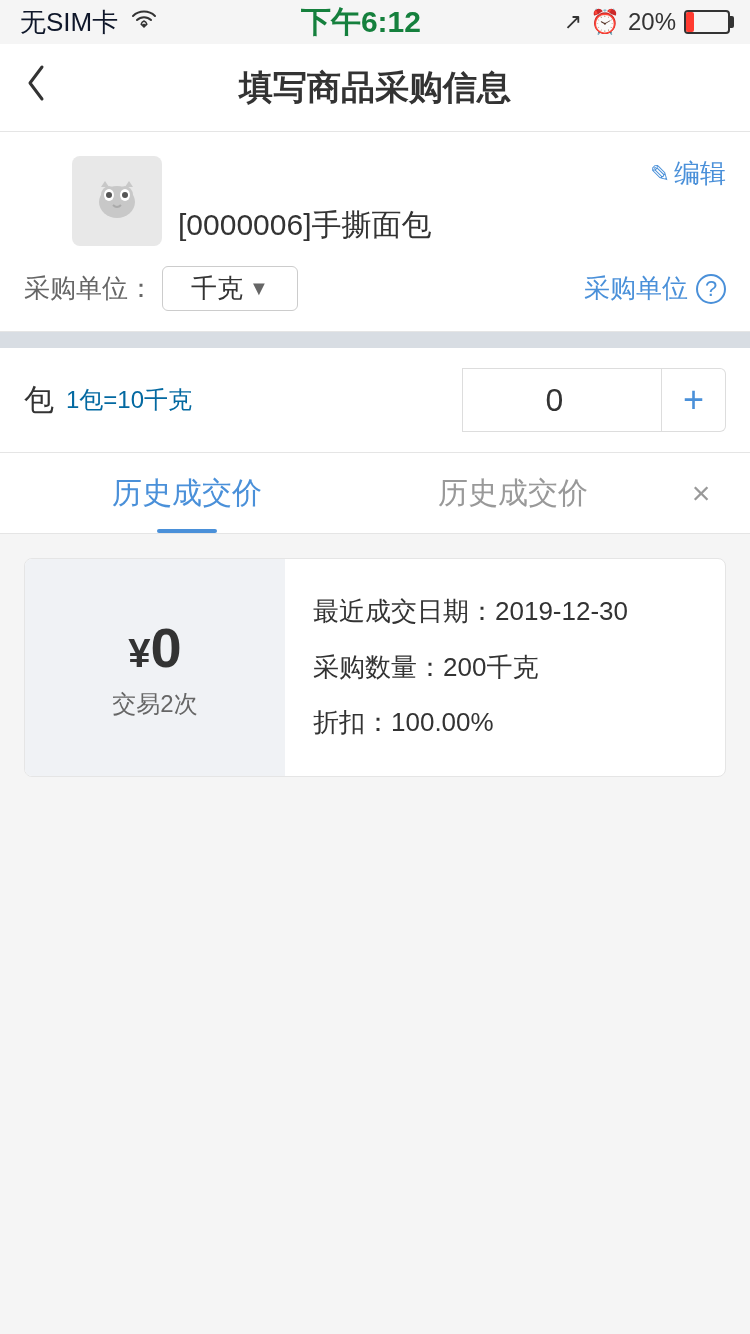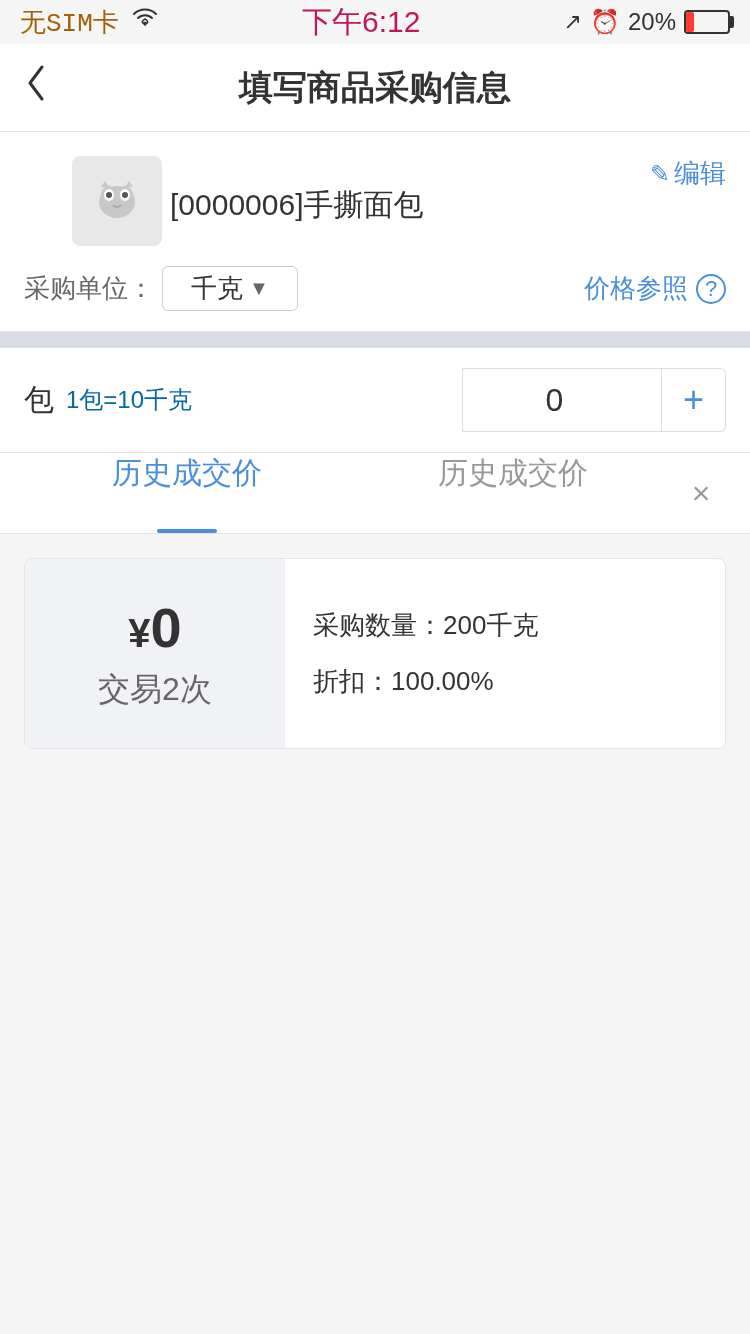--- a/index.html
+++ b/index.html
@@ -21,27 +21,26 @@
       align-items: center;
       justify-content: space-between;
       padding: 0 20px;
       font-size: 28px;
     }
     .status-left {
       display: flex;
       align-items: center;
       gap: 12px;
       font-size: 26px;
-      color: #a16207;
-      font-family: Liberation Mono, monospace;
+      color: #0f172a;
     }
     .status-center {
       font-size: 30px;
-      font-weight: 400;
-      color: #be185d;
+      font-weight: 700;
+      color: #15803d;
     }
     .status-right {
       display: flex;
       align-items: center;
       gap: 8px;
       font-size: 24px;
       color: #333;
     }
     .battery-icon {
       width: 46px;
@@ -100,22 +99,22 @@
       border-bottom: 1px solid #e5e5e5;
     }
     .product-header {
       display: flex;
       align-items: flex-start;
       justify-content: space-between;
       margin-bottom: 20px;
     }
     .product-left {
       display: flex;
-      align-items: center;
-      gap: 8px;
+      align-items: flex-end;
+      gap: 16px;
       padding-left: 48px;
     }
     .product-image {
       width: 90px;
       height: 90px;
       background: #e8e8e8;
       border-radius: 8px;
       display: flex;
       align-items: center;
       justify-content: center;
@@ -267,20 +266,21 @@
       align-items: center;
       padding: 0 24px;
       height: 80px;
       position: relative;
     }
     .tab-item {
       flex: 1;
       display: flex;
       flex-direction: column;
       align-items: center;
+      justify-content: center;
       height: 80px;
       cursor: pointer;
       position: relative;
     }
     .tab-label {
       font-size: 30px;
       color: #999;
     }
     .tab-label.active {
       color: #4a90d9;
@@ -332,21 +332,21 @@
     }
     .history-price {
       font-size: 56px;
       font-weight: 600;
       color: #333;
     }
     .history-price span.yen {
       font-size: 40px;
     }
     .history-count {
-      font-size: 32px;
+      font-size: 24px;
       color: #666;
       margin-top: 8px;
     }
     .history-right {
       flex: 1;
       padding: 32px 28px;
       display: flex;
       flex-direction: column;
       justify-content: center;
       gap: 14px;
@@ -422,21 +422,21 @@
 
   <div class="product-unit-row">
     <div class="unit-left">
       <span class="unit-label">采购单位：</span>
       <div class="unit-selector">
         <span>千克</span>
         <span class="unit-arrow">▼</span>
       </div>
     </div>
     <div class="price-ref">
-      <span>价格参照</span>
+      <span>采购单位</span>
       <div class="price-ref-question">?</div>
     </div>
   </div>
 </div>
 
 <div class="gray-divider"></div>
 
 <div class="quantity-row">
   <div class="quantity-left">
     <span class="qty-unit">包</span>
@@ -468,20 +468,23 @@
 <div class="history-list">
   <div class="history-card">
     <div class="history-left">
       <div class="history-price">
         <span class="yen">¥</span><span>0</span>
       </div>
       <div class="history-count">交易2次</div>
     </div>
     <div class="history-right">
       <div class="history-detail">
+        <span>最近成交日期：</span><span>2019-12-30</span>
+      </div>
+      <div class="history-detail">
         <span>采购数量：</span><span>200千克</span>
       </div>
       <div class="history-detail">
         <span>折扣：</span><span>100.00%</span>
       </div>
     </div>
   </div>
 </div>
 
 </body></html>

